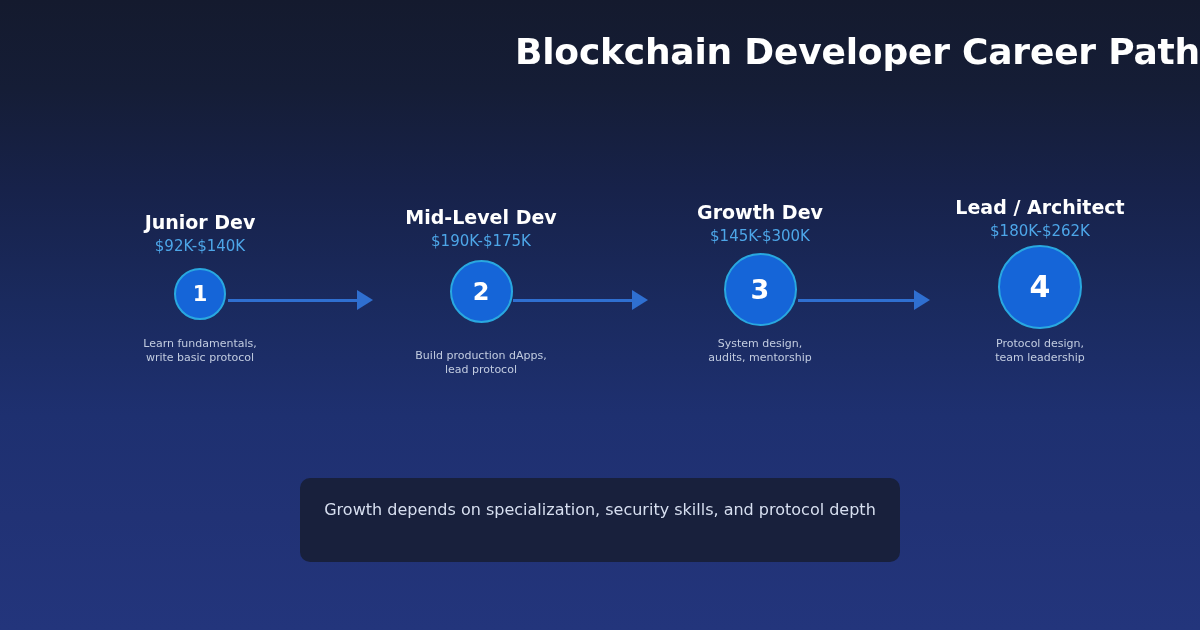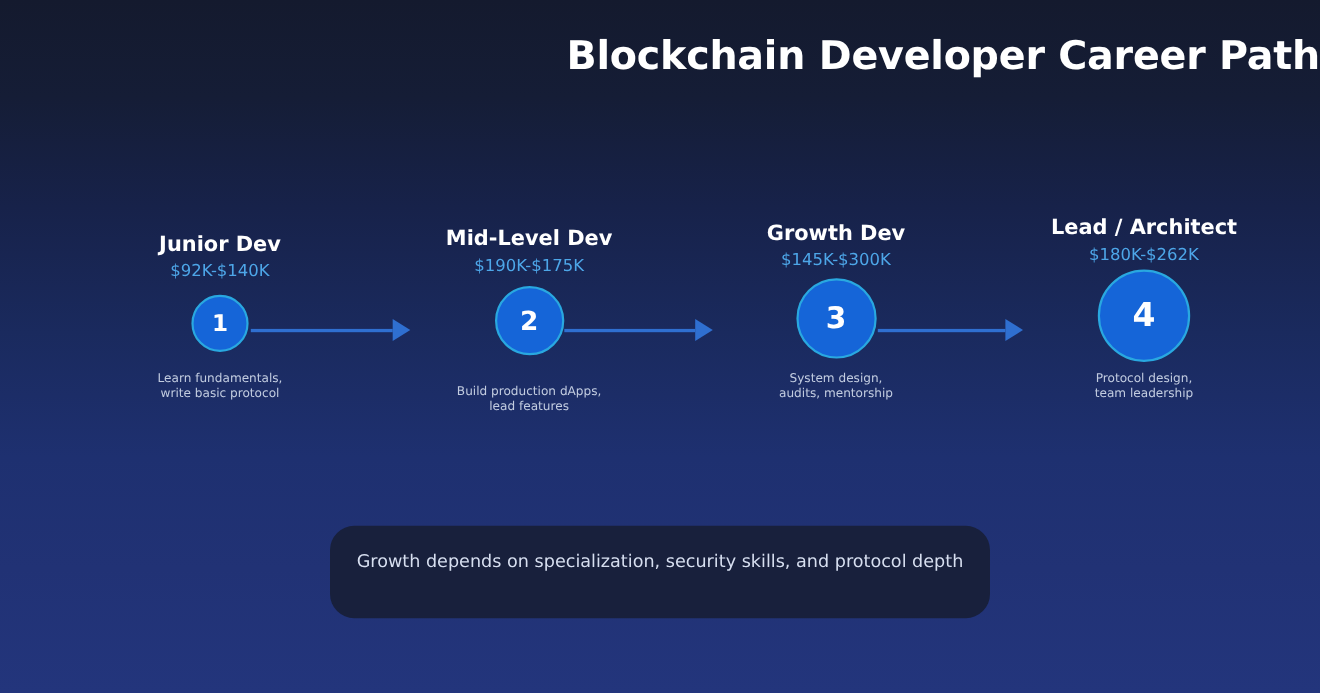--- a/index.html
+++ b/index.html
@@ -111,21 +111,21 @@
   }
 
   
   .footer-note {
     position:absolute;
     left:300px;
     top:478px;
     width:600px;
     height:84px;
     background:#18203c;
-    border-radius:22px;
+    border-radius:10px;
     display:flex;
     align-items:flex-start;
     justify-content:center;
     padding-top:22px;
   }
   .footer-note-text {
     font-size:16px;
     color:#d7dff0;
     white-space:nowrap;
   }
@@ -154,21 +154,21 @@
   <div class="stage" style="left:381px; top:207px; width:200px;">
     <div class="stage-title">Mid-Level Dev</div>
     <div class="stage-salary">$190K-$175K</div>
     <div class="circle-wrap" style="height:83px;">
       <div class="circle" style="width:63px; height:63px; font-size:24px;">
         <span>2</span>
       </div>
     </div>
     <div class="stage-desc" style="margin-top:16px;">
       <div>Build production dApps,</div>
-      <div>lead features</div>
+      <div>lead protocol</div>
     </div>
   </div>
 
   <div class="stage" style="left:660px; top:202px; width:200px;">
     <div class="stage-title">Growth Dev</div>
     <div class="stage-salary">$145K-$300K</div>
     <div class="circle-wrap" style="height:88px;">
       <div class="circle" style="width:73px; height:73px; font-size:27px;">
         <span>3</span>
       </div>

